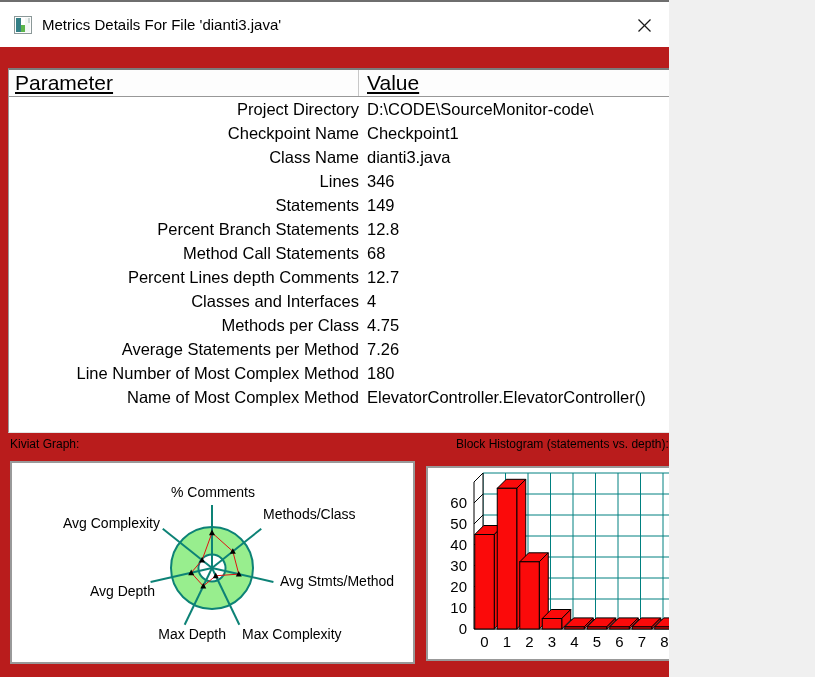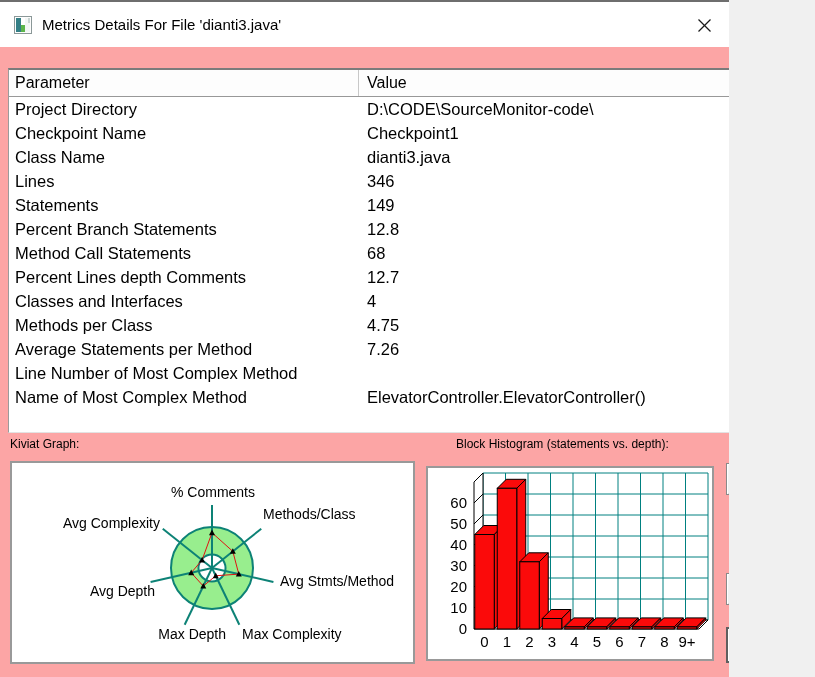--- a/index.html
+++ b/index.html
@@ -1,33 +1,33 @@
 <!DOCTYPE html>
 <html><head>
 <meta charset="utf-8">
 <style>
   html,body{margin:0;padding:0;}
   body{width:815px;height:677px;background:#f0f0f0;font-family:"Liberation Sans",sans-serif;color:#000;-webkit-font-smoothing:antialiased;}
-  .window{position:relative;width:729px;height:677px;background:#fca5a5;overflow:hidden;}
+  .window{position:relative;width:669px;height:677px;background:#b91c1c;overflow:hidden;}
   .top-edge{position:absolute;left:0;top:0;width:100%;height:2px;background:#6e6e6e;}
   .titlebar{position:absolute;left:0;top:2px;width:100%;height:45px;background:#ffffff;display:flex;align-items:center;}
   .app-icon{margin-left:14px;width:18px;height:18px;flex:0 0 auto;}
   .title{margin-left:10px;font-size:15px;white-space:nowrap;}
   .close-btn{position:absolute;right:8px;top:7px;width:34px;height:32px;display:flex;align-items:center;justify-content:center;background:transparent;border:0;padding:0;cursor:default;}
   
   .table{position:absolute;left:8px;top:68px;width:804px;height:365px;background:#ffffff;border-top:2px solid #7b7b7b;border-left:1px solid #9b9b9b;border-right:1px solid #c3c3c3;border-bottom:1px solid #e3e3e3;box-sizing:border-box;overflow:hidden;}
   .thead{display:flex;height:26px;border-bottom:1px solid #989898;background:#fdfdfd;}
-  .th{font-size:16px;line-height:25px;box-sizing:border-box;white-space:nowrap;overflow:hidden;}
+  .th{font-size:21px;line-height:25px;box-sizing:border-box;white-space:nowrap;overflow:hidden;text-decoration:underline;}
   .th.param{width:350px;padding-left:6px;border-right:1px solid #c8c8c8;}
   .th.value{width:430px;padding-left:8px;border-right:1px solid #c8c8c8;}
   .th.gutter{flex:1;background:#efefef;}
   .tbody{position:relative;}
   .tr{display:flex;height:24px;white-space:nowrap;}
   .td{font-size:16.5px;line-height:24px;box-sizing:border-box;overflow:hidden;white-space:nowrap;}
-  .td.param{width:350px;padding-left:6px;}
+  .td.param{width:350px;padding-left:6px;text-align:right;}
   .td.value{width:452px;padding-left:8px;}
   .scroll-track{position:absolute;right:0;top:0;width:22px;height:362px;background:#efefef;}
   .scroll-thumb{position:absolute;right:6px;top:25px;width:10px;height:92px;background:#8b8b8b;border-radius:5px;}
   
   .section-label{position:absolute;font-size:12px;white-space:nowrap;}
   .kiviat-label{left:10px;top:437px;}
   .hist-label{left:427px;top:437px;margin-left:29px;}
   .groupbox{position:absolute;background:#ffffff;border:2px solid #999999;box-sizing:border-box;}
   .kiviat-box{left:10px;top:461px;width:405px;height:203px;}
   .hist-box{left:426px;top:466px;width:288px;height:195px;}
@@ -109,20 +109,21 @@
         <div class="tr">
           <div class="td param">Methods per Class</div>
           <div class="td value">4.75</div>
         </div>
         <div class="tr">
           <div class="td param">Average Statements per Method</div>
           <div class="td value">7.26</div>
         </div>
         <div class="tr">
           <div class="td param">Line Number of Most Complex Method</div>
+          <div class="td value">180</div>
         </div>
         <div class="tr">
           <div class="td param">Name of Most Complex Method</div>
           <div class="td value">ElevatorController.ElevatorController()</div>
         </div>
       </div>
     <div class="scroll-track">
       <div class="scroll-thumb"></div>
     </div>
   </div>

